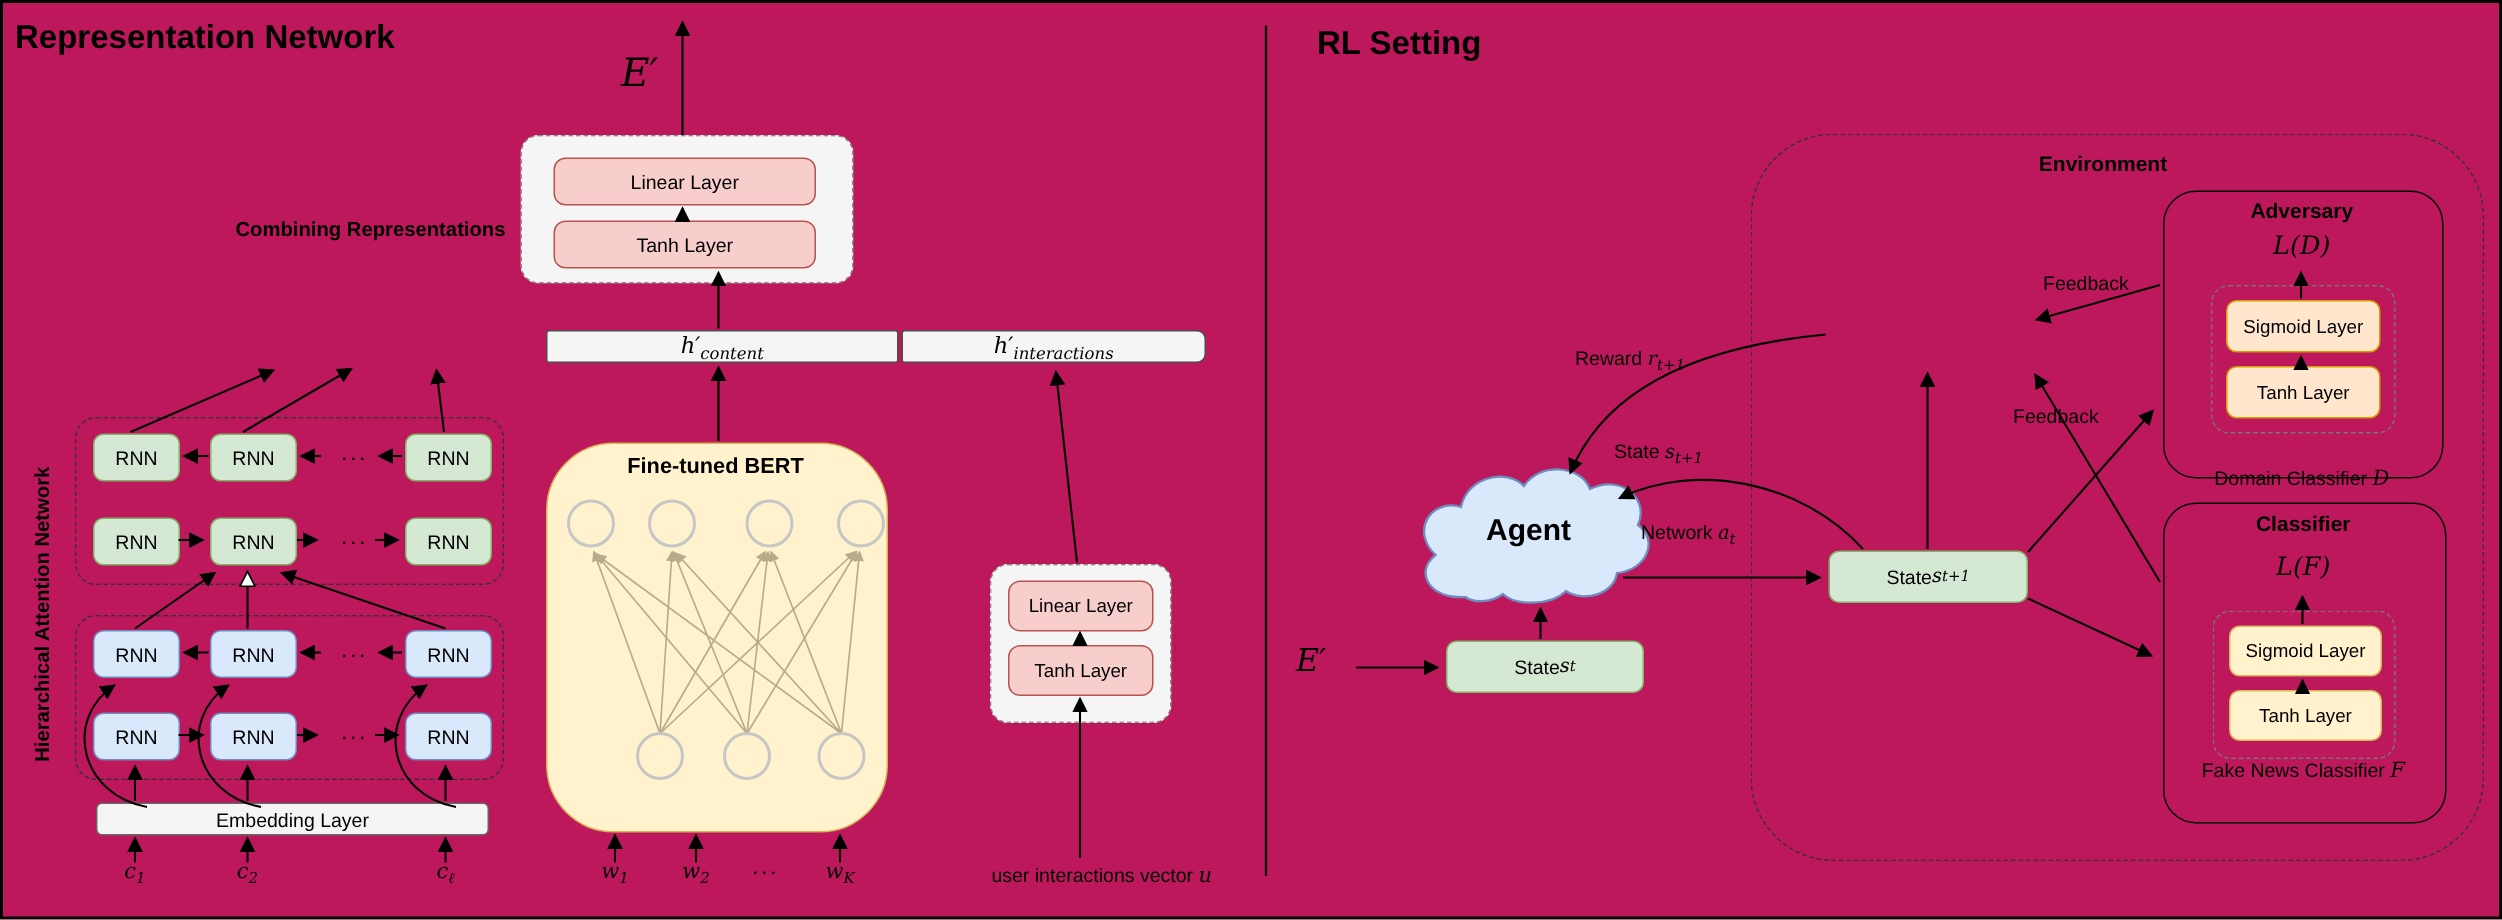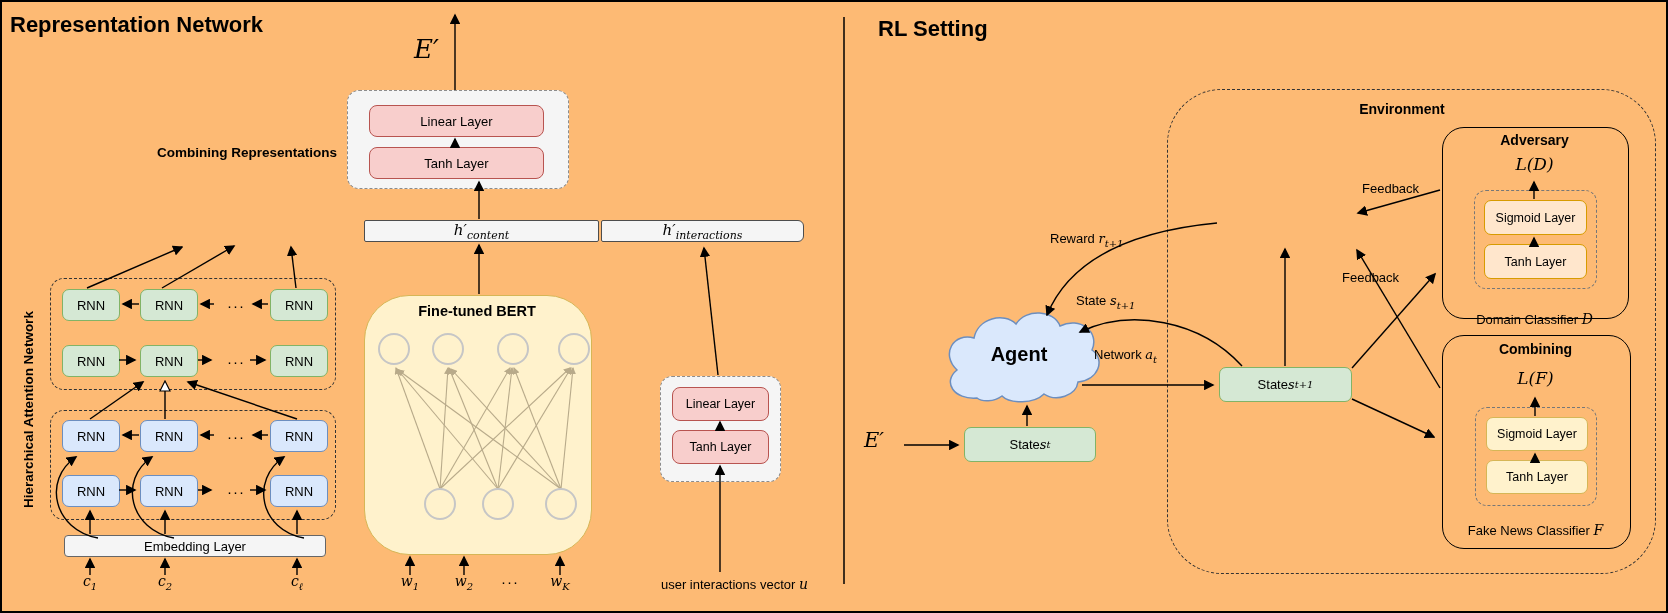--- a/index.html
+++ b/index.html
@@ -1,16 +1,16 @@
 <!DOCTYPE html>
 <html><head>
 <meta charset="utf-8">
 <style>
   html,body{margin:0;padding:0;background:#fff}
-  .canvas{position:relative;width:1664px;height:609px;border:2px solid #000;background:#fdba74;
+  .canvas{position:relative;width:1664px;height:609px;border:2px solid #000;background:#be185d;
           font-family:"Liberation Sans",sans-serif;color:#000;overflow:hidden}
   .abs{position:absolute}
   .z1{z-index:1}.z6{z-index:6}
   svg.layer{position:absolute;left:0;top:0;z-index:5;pointer-events:none}
   .panel-title{font-weight:bold;font-size:22px}
   .seclabel{font-weight:bold;font-size:14px;text-align:center}
   .bar-seg{background:#f5f5f5;border:1.5px solid #4d4d4d;border-radius:2px;height:20px;
            display:flex;align-items:center;justify-content:center}
   .mv{font-family:"DejaVu Serif",serif;font-style:italic}
   .msub{font-family:"DejaVu Serif",serif;font-style:italic;font-size:10px}
@@ -111,26 +111,26 @@
 
   <div class="abs solidbox z1" style="left:1440px;top:125px;width:185px;height:190px"></div>
   <div class="abs seclabel z6" style="left:1440px;top:130px;width:185px">Adversary</div>
   <div class="abs loss z6" style="left:1440px;top:152px;width:185px">L(D)</div>
   <div class="abs dashinner z1" style="left:1472px;top:188px;width:121px;height:97px"></div>
   <div class="abs orange z1" style="left:1482px;top:198px;width:101px;height:33px">Sigmoid Layer</div>
   <div class="abs orange z1" style="left:1482px;top:242px;width:101px;height:33px">Tanh Layer</div>
   <div class="abs cap z6" style="left:1440px;top:309px;width:185px"><span>Domain Classifier </span><span class="mv" style="font-size:14px">D</span></div>
 
   <div class="abs solidbox z1" style="left:1440px;top:333px;width:187px;height:212px"></div>
-  <div class="abs seclabel z6" style="left:1440px;top:339px;width:187px">Combining</div>
+  <div class="abs seclabel z6" style="left:1440px;top:339px;width:187px">Classifier</div>
   <div class="abs loss z6" style="left:1440px;top:366px;width:187px">L(F)</div>
   <div class="abs dashinner z1" style="left:1473px;top:405px;width:120px;height:97px"></div>
   <div class="abs yellow z1" style="left:1484px;top:415px;width:100px;height:32px">Sigmoid Layer</div>
   <div class="abs yellow z1" style="left:1484px;top:458px;width:100px;height:32px">Tanh Layer</div>
-  <div class="abs cap z6" style="left:1440px;top:520px;width:187px"><span>Fake News Classifier </span><span class="mv" style="font-size:14px">F</span></div>
+  <div class="abs cap z6" style="left:1440px;top:504px;width:187px"><span>Fake News Classifier </span><span class="mv" style="font-size:14px">F</span></div>
 
 
   <div class="abs green z1" style="left:1217px;top:365px;width:131px;height:33px">
       <span>State </span>
       <span class="mv">s</span>
       <sub class="msub">t+1</sub>
     </div>
   <div class="abs green z1" style="left:962px;top:425px;width:130px;height:33px">
       <span>State </span>
       <span class="mv">s</span>

